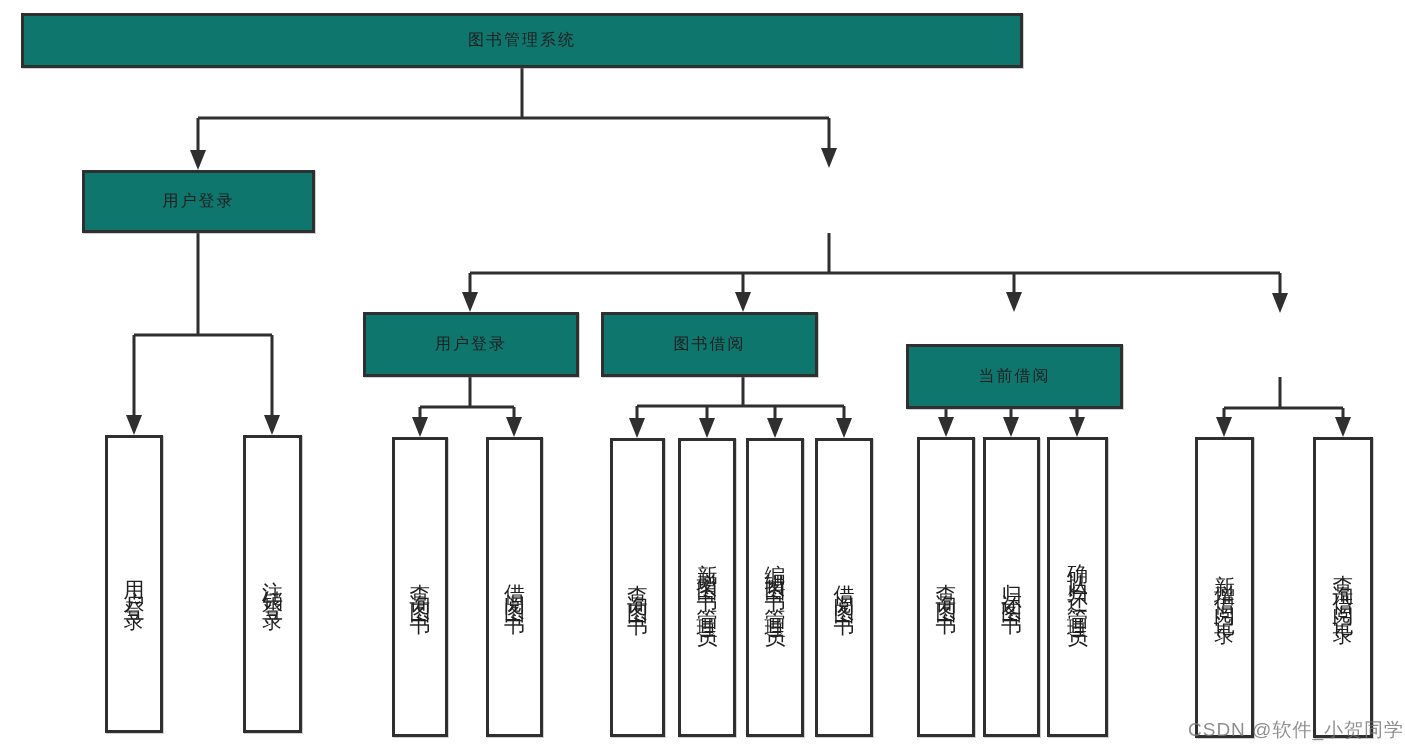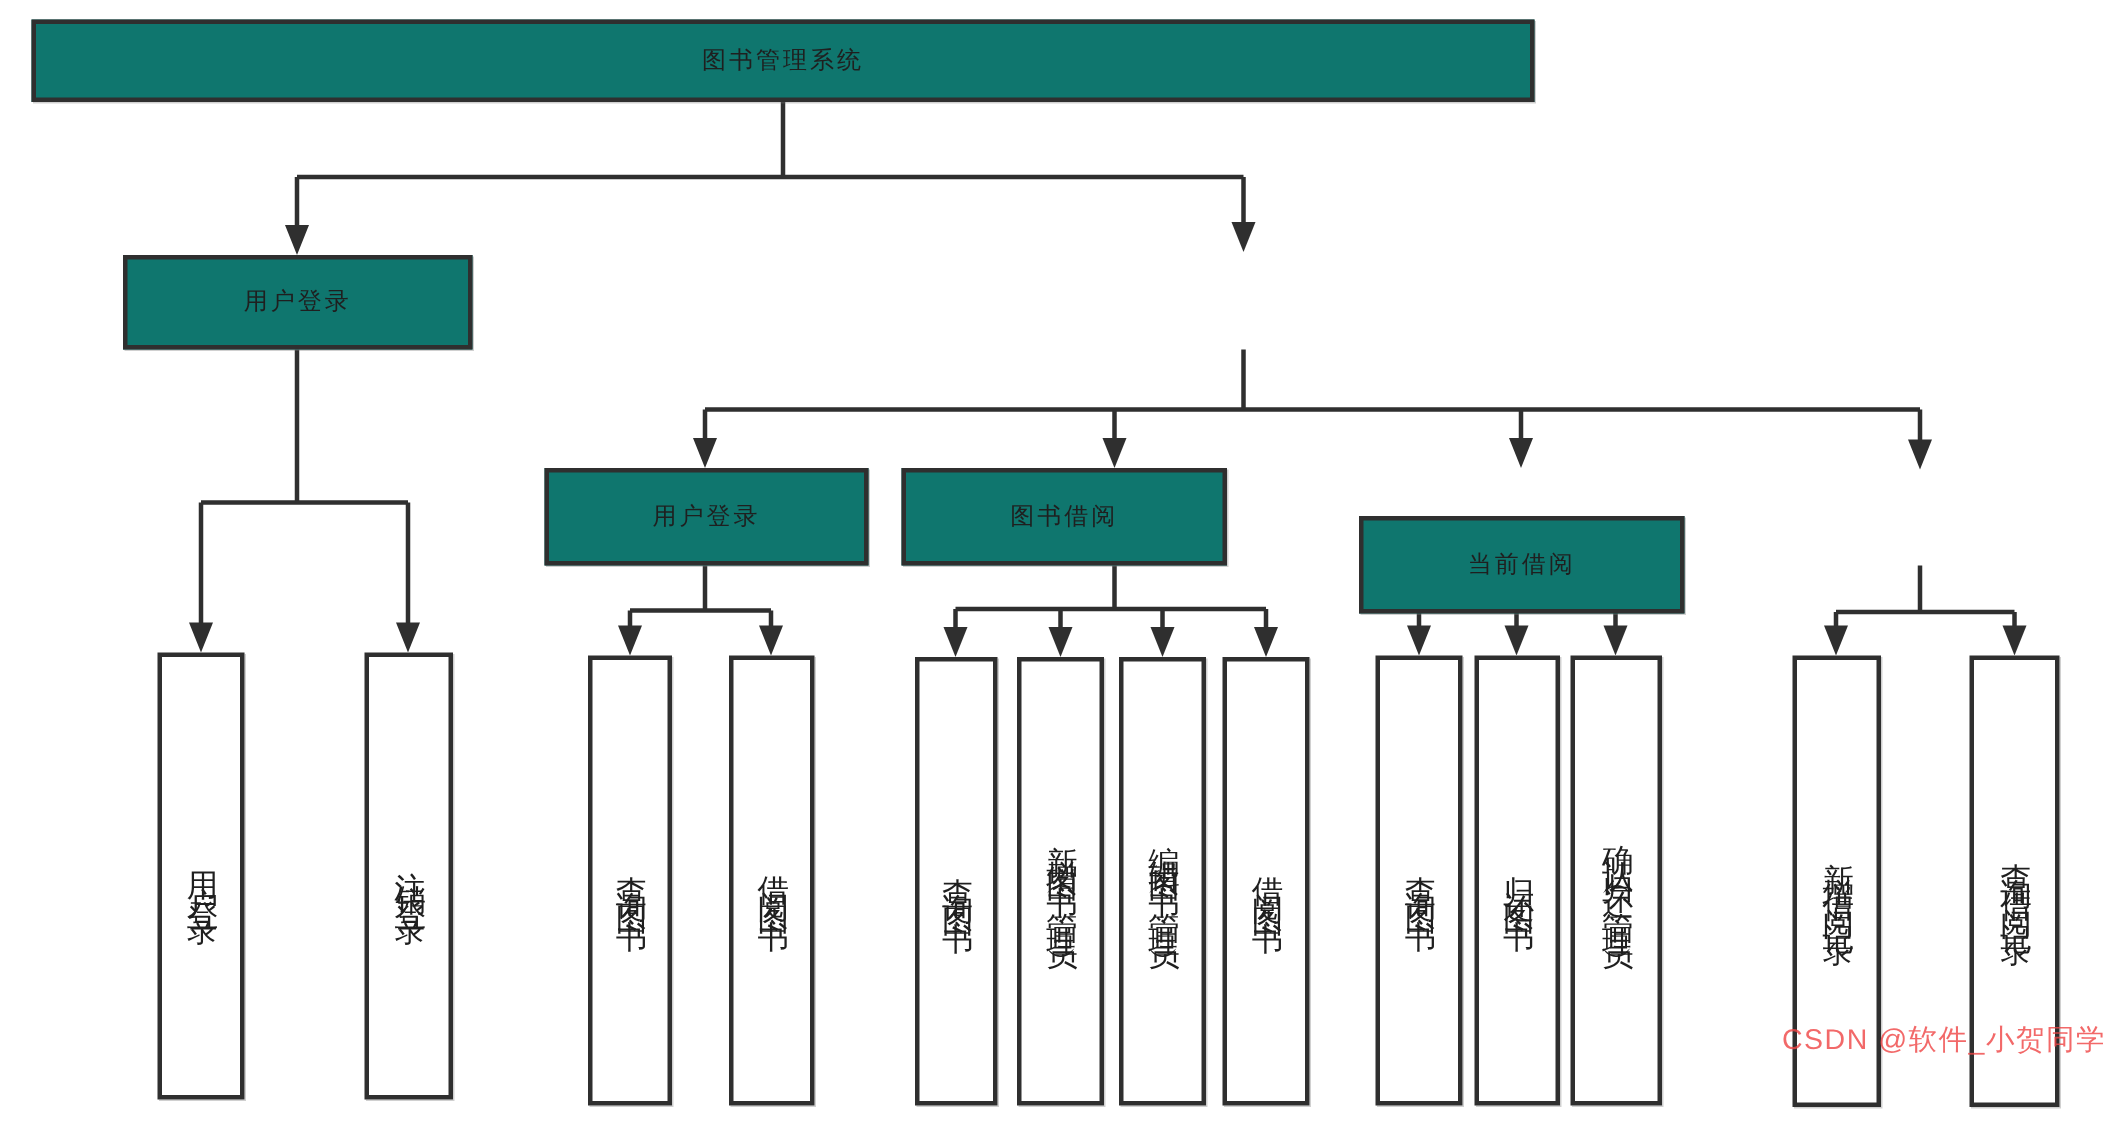--- a/index.html
+++ b/index.html
@@ -53,24 +53,24 @@
     letter-spacing: 10px;
     color: #1f1f1f;
     white-space: nowrap;
   }
   .vbox.dense span {
     letter-spacing: 9px;
   }
   #watermark {
     position: absolute;
     left: 1188px;
-    top: 680px;
+    top: 717px;
     font-size: 19px;
     letter-spacing: 1px;
-    color: #ef4444;
+    color: #737373;
     opacity: 0.8;
     z-index: 5;
     white-space: nowrap;
   }
 </style>
 </head>
 <body>
 
 <div id="canvas">
 

